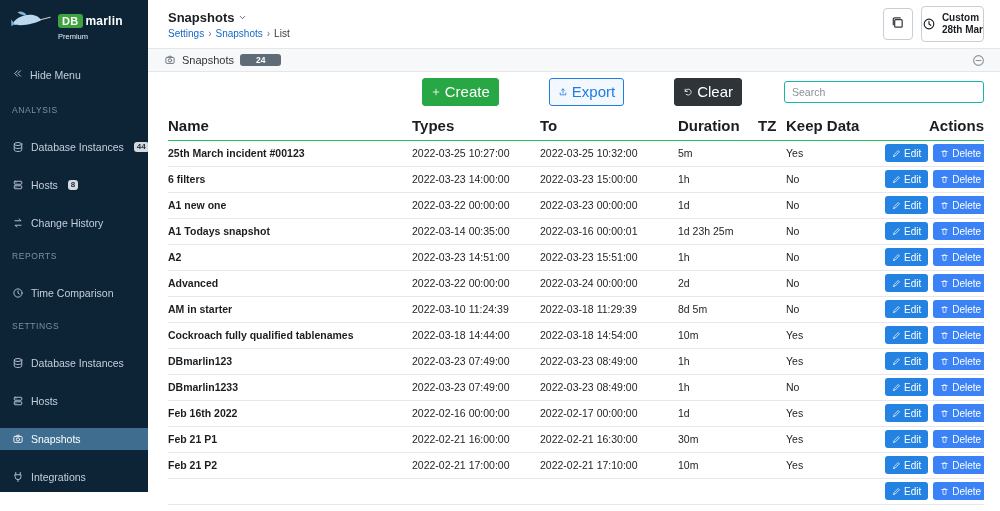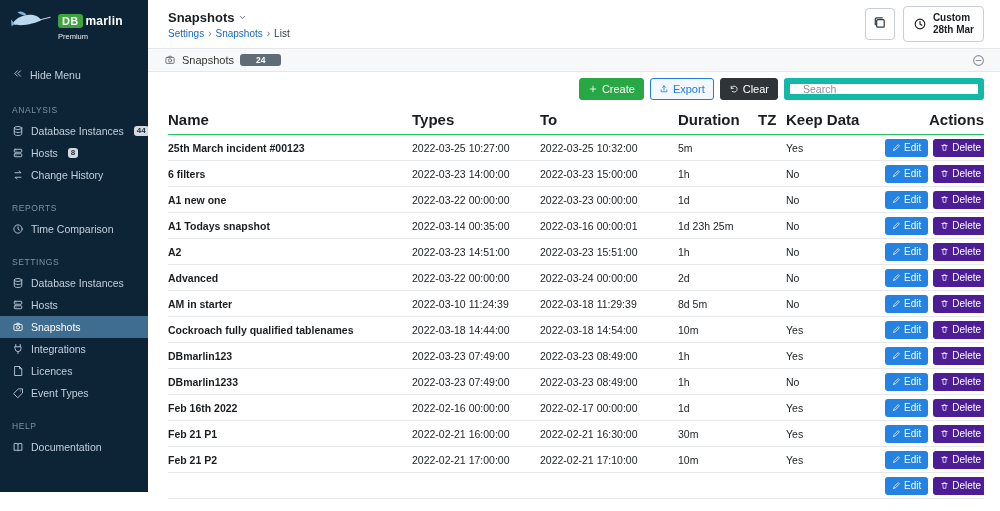--- a/index.html
+++ b/index.html
@@ -28,21 +28,21 @@
   .hide-menu {
     margin-top:16px; padding:7px 12px; display:flex; align-items:center; gap:7px;
     font-size:10.5px; cursor:pointer; color:#c3cfdb;
   }
   .section-label {
     padding:17px 12px 5px; font-size:8.5px; letter-spacing:.6px;
     color:#7d90a5; text-transform:uppercase;
   }
   .side-item {
     display:flex; align-items:center; gap:7px; padding:5px 12px;
-    font-size:10.5px; cursor:pointer; white-space:nowrap;
+    font-size:10.5px; cursor:pointer; white-space:nowrap;margin-top:16px;
   }
   .side-item.active { background:#3e6d90; color:#fff; }
   .side-badge {
     background:#d4dae0; color:#1c2b3a; font-size:8px; font-weight:bold;
     border-radius:3px; padding:1px 3px; margin-left:3px; line-height:1;
   }
   .side-item svg { flex-shrink:0; opacity:.9; }
 
   
   .main { flex:1; display:flex; flex-direction:column; min-width:0; background:#fff; }
@@ -57,50 +57,50 @@
   .crumb-sep { color:#6c757d; margin:0 4px; }
   .crumb-current { color:#343a40; }
   .topbar-right { display:flex; align-items:center; gap:8px; }
   .icon-btn {
     width:30px; height:32px; border:1px solid #c9ced4; border-radius:4px;
     background:#fff; display:flex; align-items:center; justify-content:center;
     color:#343a40; cursor:pointer;
   }
   .time-btn {
     height:36px; border:1px solid #c9ced4; border-radius:4px; background:#fff;
-    display:flex; align-items:center; gap:6px; padding:0 9px; cursor:pointer;
+    display:flex; align-items:center; gap:6px; padding:0 0; cursor:pointer;
     font-weight:bold; font-size:10px; color:#1b1e21; font-family:inherit;
   }
   .time-lines { display:flex; flex-direction:column; line-height:1.25; text-align:left; }
 
   .card-header {
     height:24px; flex-shrink:0; background:#f7f8f9;
     border-top:1px solid #e4e7ea; border-bottom:1px solid #e4e7ea;
     display:flex; align-items:center; gap:6px; padding:0 15px 0 16px;
     font-size:11px; color:#333;
   }
   .card-count {
     background:#5f6b76; color:#fff; font-size:8.5px; font-weight:bold;
     border-radius:3px; padding:1px 16px; line-height:1.2;
   }
   .collapse-btn { margin-left:auto; color:#8a9299; cursor:pointer; display:flex; }
 
   .content { padding:4px 16px 0 20px; }
   .toolbar { display:flex; justify-content:flex-end; align-items:center; gap:6px; margin:2px 0 6px; }
   .btn {
-    font-family:inherit; font-size:11px; border-radius:3px; padding:3px 8px;
+    font-family:inherit; font-size:15px; border-radius:3px; padding:3px 8px;
     display:inline-flex; align-items:center; gap:4px; border:1px solid transparent;
-    cursor:pointer; line-height:1.3;
+    cursor:pointer; line-height:1.3;margin-left:44px;
   }
   .btn-create { background:#28a745; color:#fff; border-color:#28a745; }
   .btn-export { background:#f2f8fe; color:#1f7ce0; border-color:#1f7ce0; }
   .btn-clear  { background:#2f3439; color:#fff; border-color:#2f3439; }
   .search-input {
-    width:200px; height:22px; border:6px solid #14b8a6; border-radius:3px;
-    padding:0 13px; font-size:10.5px; font-family:inherit; color:#333; outline:none;
+    width:200px; height:22px; border:1px solid #14b8a6; border-radius:3px;
+    padding:0 7px; font-size:10.5px; font-family:inherit; color:#333; outline:none;margin-left:36px;
   }
   .search-input::placeholder { color:#8a9299; }
 
   table { width:100%; border-collapse:collapse; table-layout:fixed; }
   th {
     text-align:left; font-weight:bold; font-size:15px; color:#1b1e21;
     padding:5px 4px 6px 0; border-bottom:1px solid #22c55e;
   }
   td {
     height:26px; padding:0 4px 0 0; border-bottom:1px solid #e6e8ea;
@@ -108,21 +108,21 @@
     white-space:nowrap; overflow:hidden;
   }
   td.name { font-weight:bold; color:#1b1e21;margin-top:44px; }
   th.right, td.right { text-align:right; padding-right:0; }
   .row-btn {
     font-family:inherit; display:inline-flex; align-items:center; gap:3px;
     color:#fff; font-size:10px; padding:2.5px 7px; border-radius:3px;
     border:none; cursor:pointer; margin-left:5px; line-height:1.3;
   }
   .row-btn.edit { background:#2382e2; }
-  .row-btn.del  { background:#4c1d95; }
+  .row-btn.del  { background:#3b82f6; }
 </style>
 </head>
 <body>
 
 <div class="app">
 
   <aside class="sidebar">
     <div class="logo">
       <span><svg viewBox="0 0 48 22" width="44" height="20" fill="none" stroke="currentColor" stroke-width="1.3" stroke-linecap="round" stroke-linejoin="round">
             <path d="M44 9l-12 3" stroke-width="1.2"></path>

